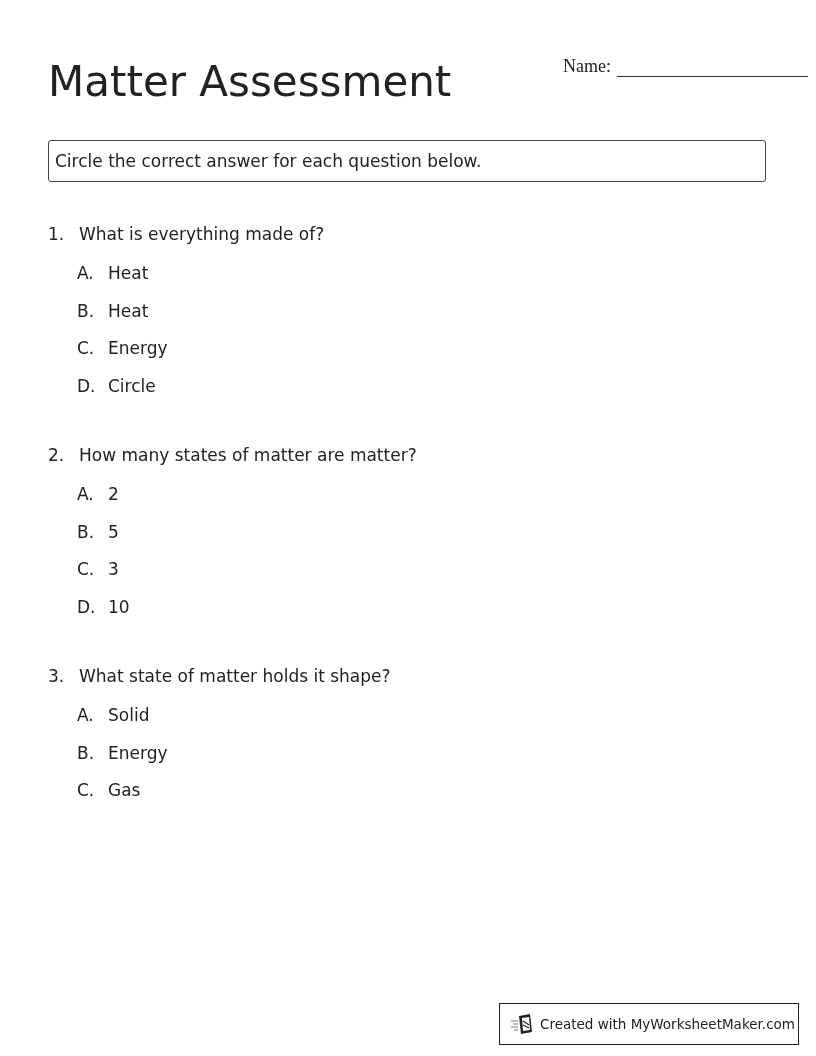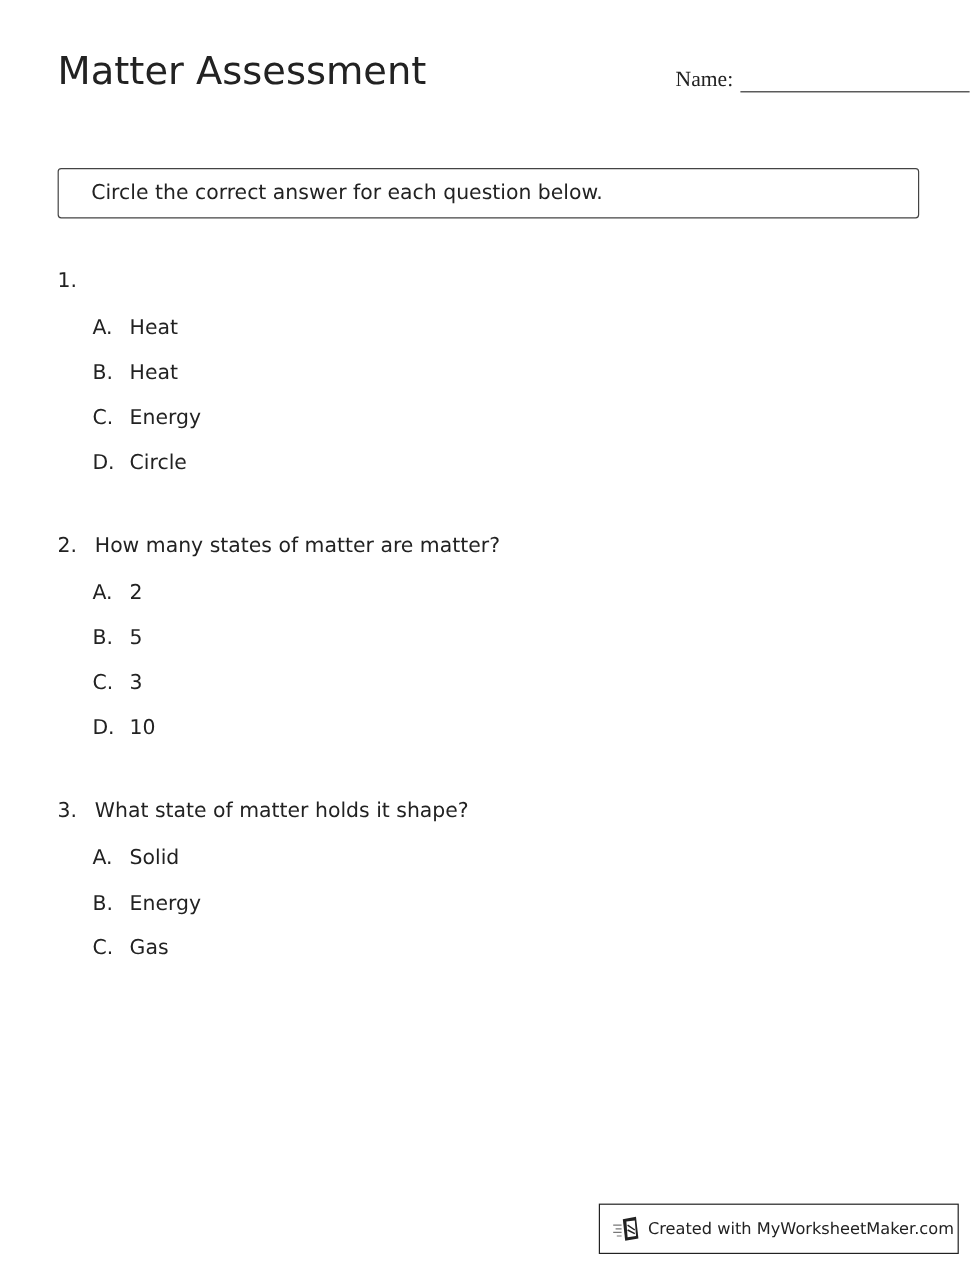--- a/index.html
+++ b/index.html
@@ -11,22 +11,22 @@
       width: 816px;
       height: 1056px;
       position: relative;
       overflow: hidden;
       font-family: "DejaVu Sans", sans-serif;
       color: #222222;
     }
     .title {
       position: absolute;
       left: 48px;
-      top: 40px;
-      font-size: 32px;
+      top: 57px;
+      font-size: 42px;
       font-weight: normal;
       letter-spacing: 0px;
       color: #222222;
       margin: 0;
       font-family: "DejaVu Sans", sans-serif;
     }
     .name-field {
       position: absolute;
       left: 520px;
       top: 54px;
@@ -49,21 +49,21 @@
       position: absolute;
       left: 48px;
       top: 140px;
       width: 718px;
       height: 42px;
       border: 1.3px solid #444;
       border-radius: 3px;
       box-sizing: border-box;
       display: flex;
       align-items: center;
-      padding-left: 27px;
+      padding-left: 6px;
       font-size: 17px;
       color: #222;
     }
     .question {
       position: absolute;
       left: 48px;
       font-size: 17px;
     }
     .q-row {
       display: flex;
@@ -115,20 +115,21 @@
   <span class="name-line"></span>
 </div>
 
 <div class="instructions">
   <span>Circle the correct answer for each question below.</span>
 </div>
 
 <div class="question" style="top:224px;">
   <div class="q-row">
     <span class="q-num">1.</span>
+    <span>What is everything made of?</span>
   </div>
   <div class="choices">
     <div class="choice">
       <span class="c-letter">A.</span>
       <span>Heat</span>
     </div>
     <div class="choice">
       <span class="c-letter">B.</span>
       <span>Heat</span>
     </div>

